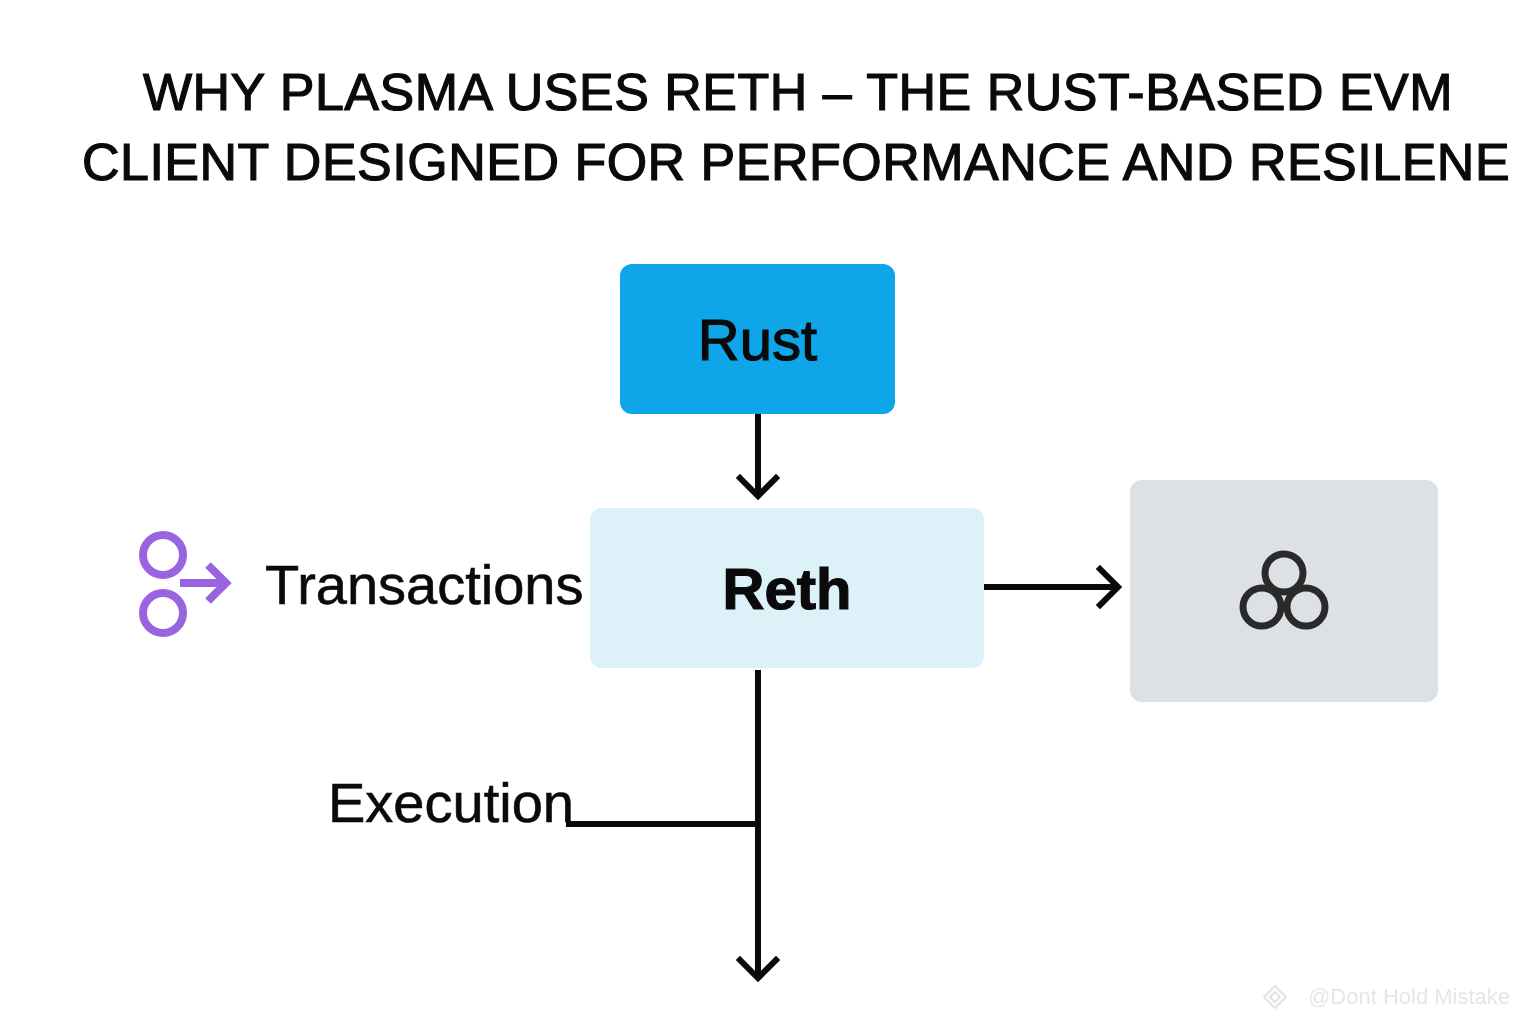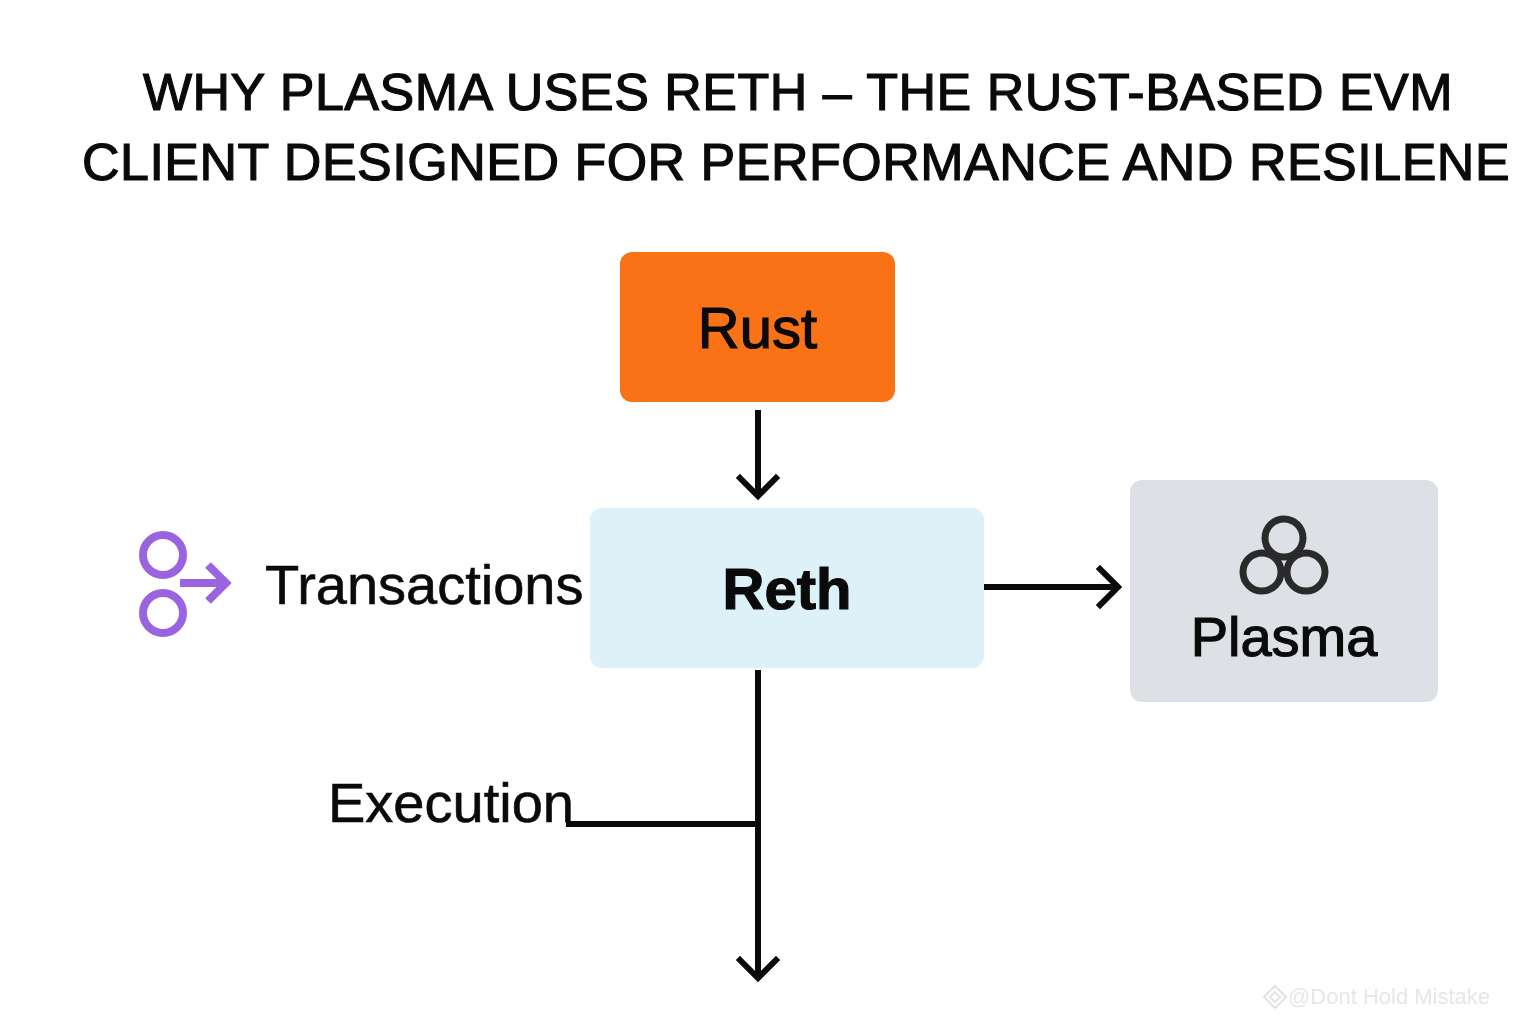--- a/index.html
+++ b/index.html
@@ -13,38 +13,38 @@
       font-weight: normal; color: #0a0a0a; white-space: nowrap;
       -webkit-text-stroke: 1.2px #0a0a0a;
     }
     #title1 { top: 62px; left: 30px; width: 1536px; }
     #title2 { top: 132px; left: 28px; width: 1536px; }
     .node {
       position: absolute; display: flex; align-items: center; justify-content: center;
       border-radius: 12px; font-size: 58px; color: #0a0a0a;
       -webkit-text-stroke: 1.2px #0a0a0a;
     }
-    #node-rust { left: 620px; top: 252px; width: 275px; height: 150px; background: #f97316; }
+    #node-rust { left: 620px; top: 264px; width: 275px; height: 150px; background: #0ea5e9; }
     #node-reth { left: 590px; top: 508px; width: 394px; height: 160px; background: #dcf1f8; font-weight: bold; }
     #node-plasma {
       left: 1130px; top: 480px; width: 308px; height: 222px; background: #dde1e5;
       flex-direction: column; justify-content: center;
     }
     #node-plasma .plasma-label { font-size: 56px; margin-top: 6px; }
     .label {
       position: absolute; font-size: 56px; color: #0a0a0a; white-space: nowrap;
       -webkit-text-stroke: 0.6px #0a0a0a;
     }
     #label-transactions { left: 265px; top: 552px; }
     #label-execution { left: 328px; top: 770px; }
     svg.overlay { position: absolute; left: 0; top: 0; width: 1536px; height: 1024px; pointer-events: none; }
     #tx-icon { position: absolute; left: 130px; top: 525px; width: 110px; height: 120px; }
     #watermark {
       position: absolute; left: 1262px; top: 984px; font-size: 22px; color: #e4e6ea;
-      white-space: nowrap; display: flex; align-items: center; gap: 0;
+      white-space: nowrap; display: flex; align-items: center; gap: 20px;
     }
     #watermark .wm-icon { width: 26px; height: 26px; }
   </style>
 </head>
 <body>
 
 <div id="title1" class="title-line">WHY PLASMA USES RETH – THE RUST-BASED EVM</div>
 <div id="title2" class="title-line">CLIENT DESIGNED FOR PERFORMANCE AND RESILENE</div>
 
 <svg class="overlay" viewBox="0 0 1536 1024">
@@ -76,21 +76,20 @@
 </div>
 
 <div id="node-plasma" class="node">
   <svg width="100" height="84" viewBox="0 0 100 84">
     <g fill="none" stroke="#2a2a2a" stroke-width="7">
       <circle cx="50" cy="24" r="19"></circle>
       <circle cx="28" cy="58" r="19"></circle>
       <circle cx="72" cy="58" r="19"></circle>
     </g>
   </svg>
-  <span class="plasma-label">Plasma</span>
 </div>
 
 <svg id="tx-icon" viewBox="0 0 110 120">
   <g fill="none" stroke="#9a63e0" stroke-width="8" stroke-linecap="butt">
     <circle cx="33" cy="30" r="20"></circle>
     <circle cx="33" cy="88" r="20"></circle>
     <line x1="50" y1="58" x2="96" y2="58"></line>
     <polyline points="78,40 96,58 78,76"></polyline>
   </g>
 </svg>

